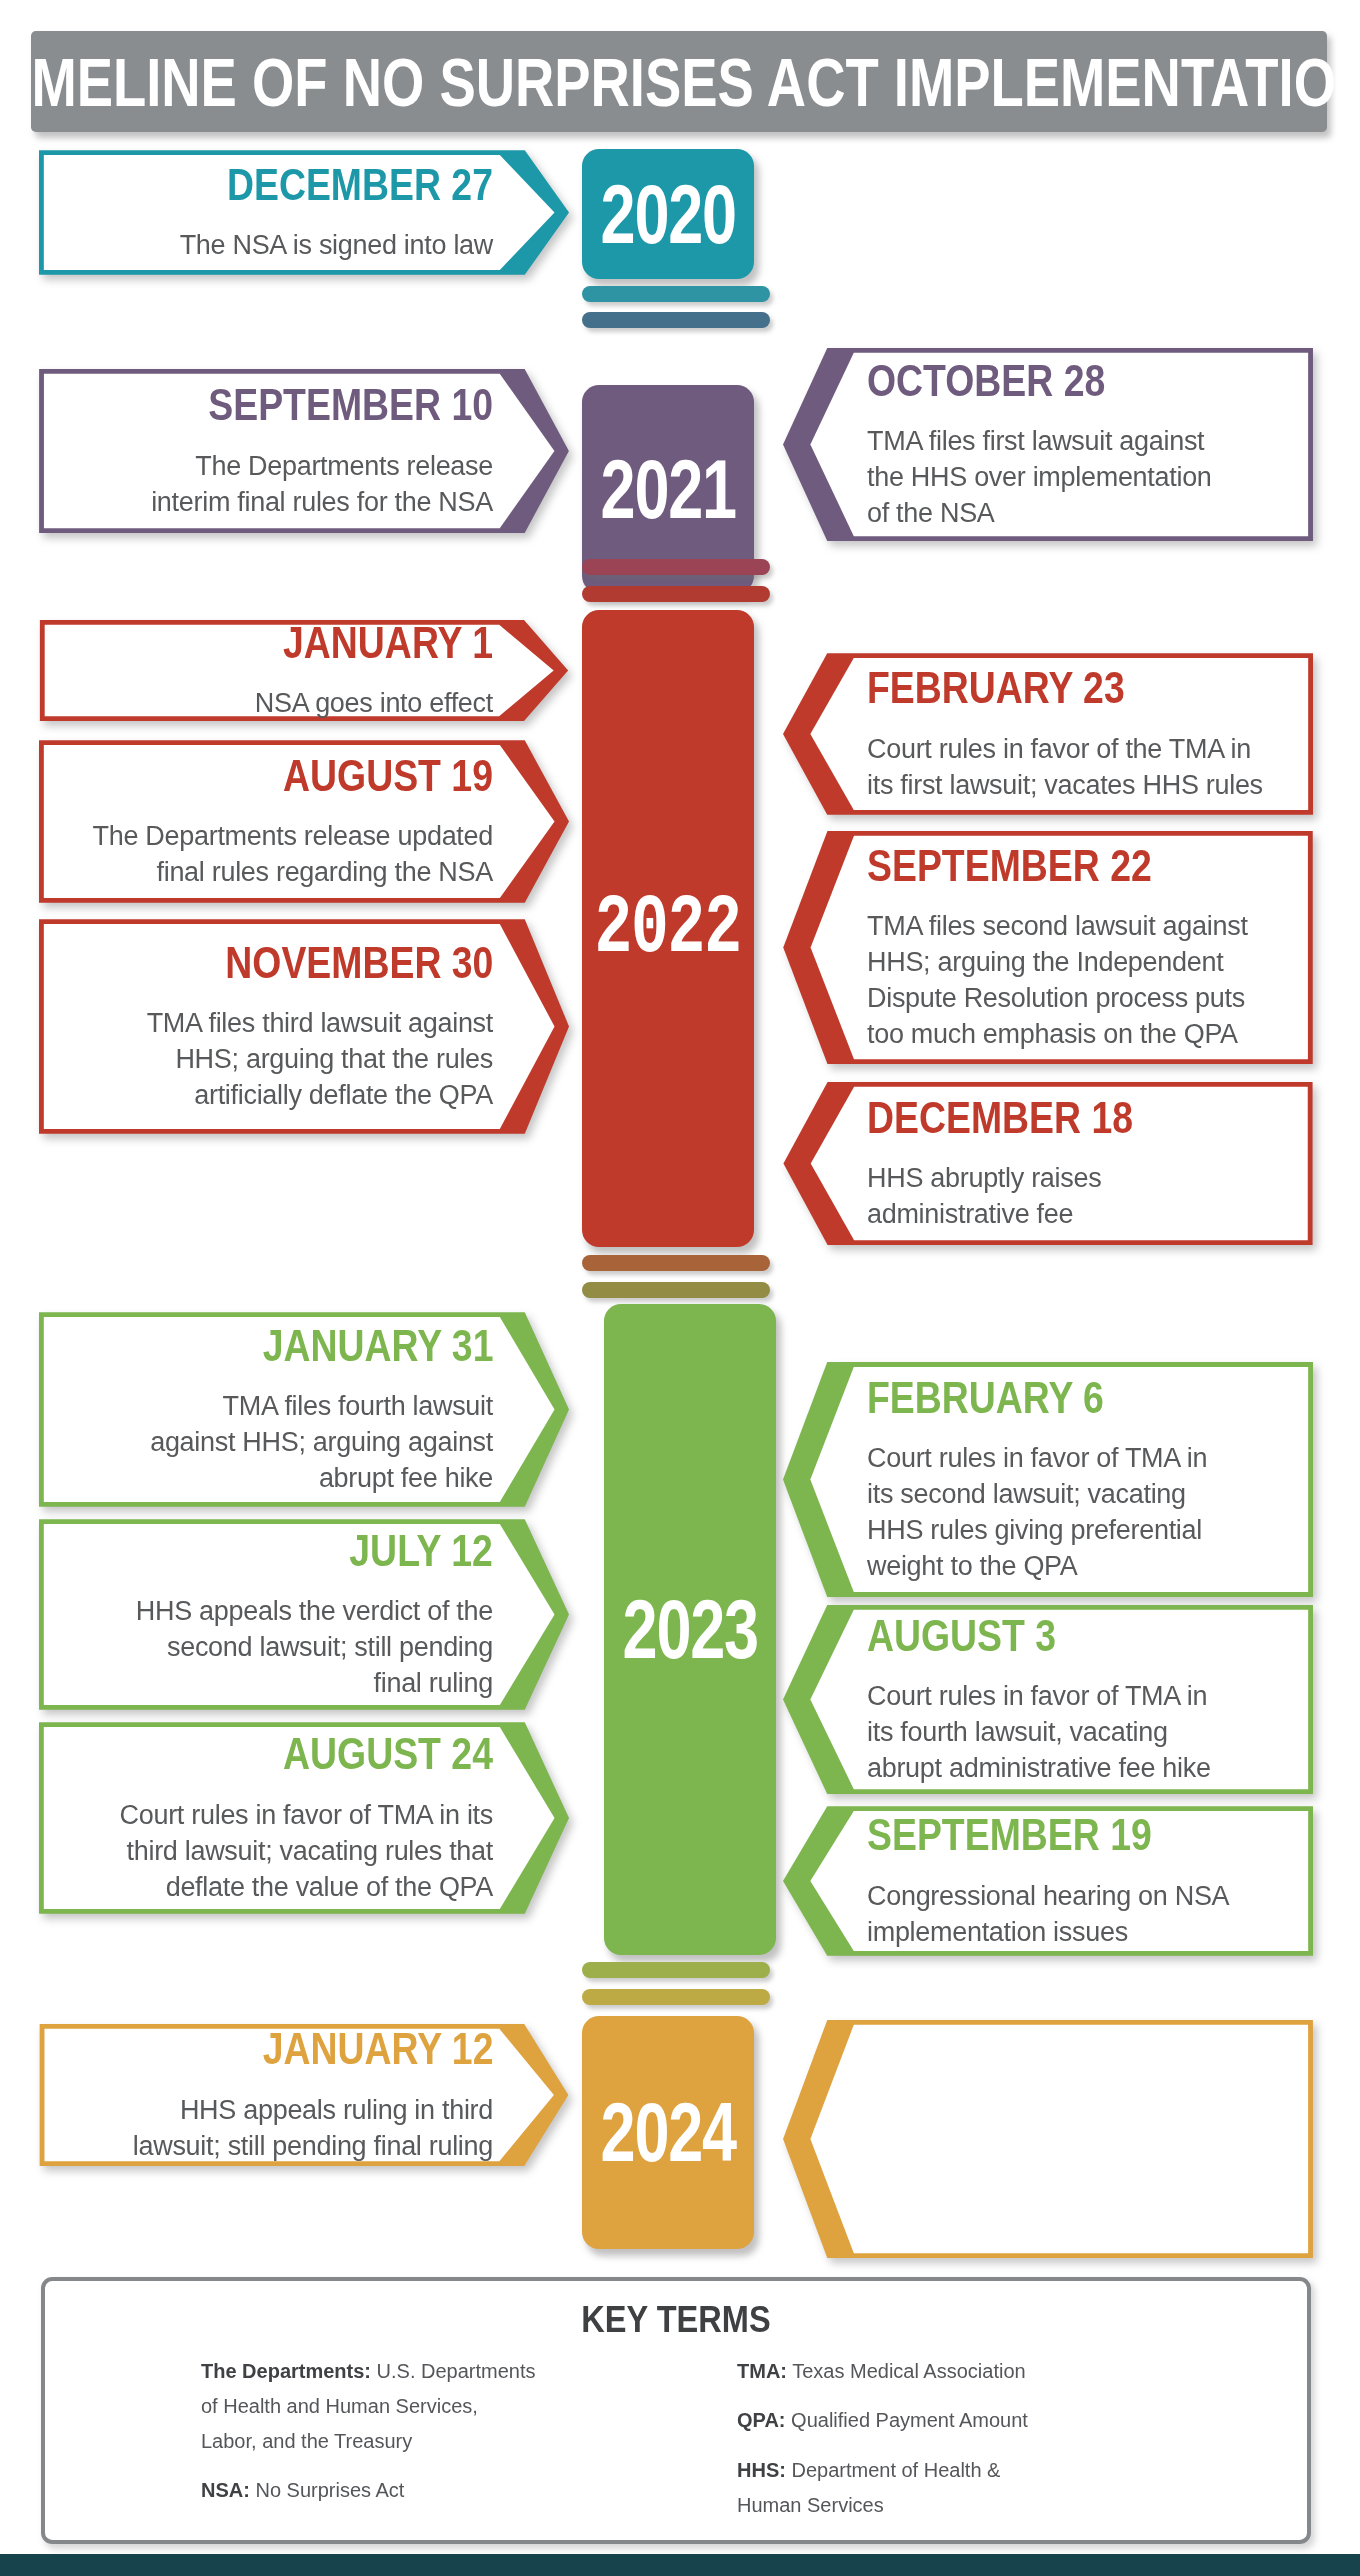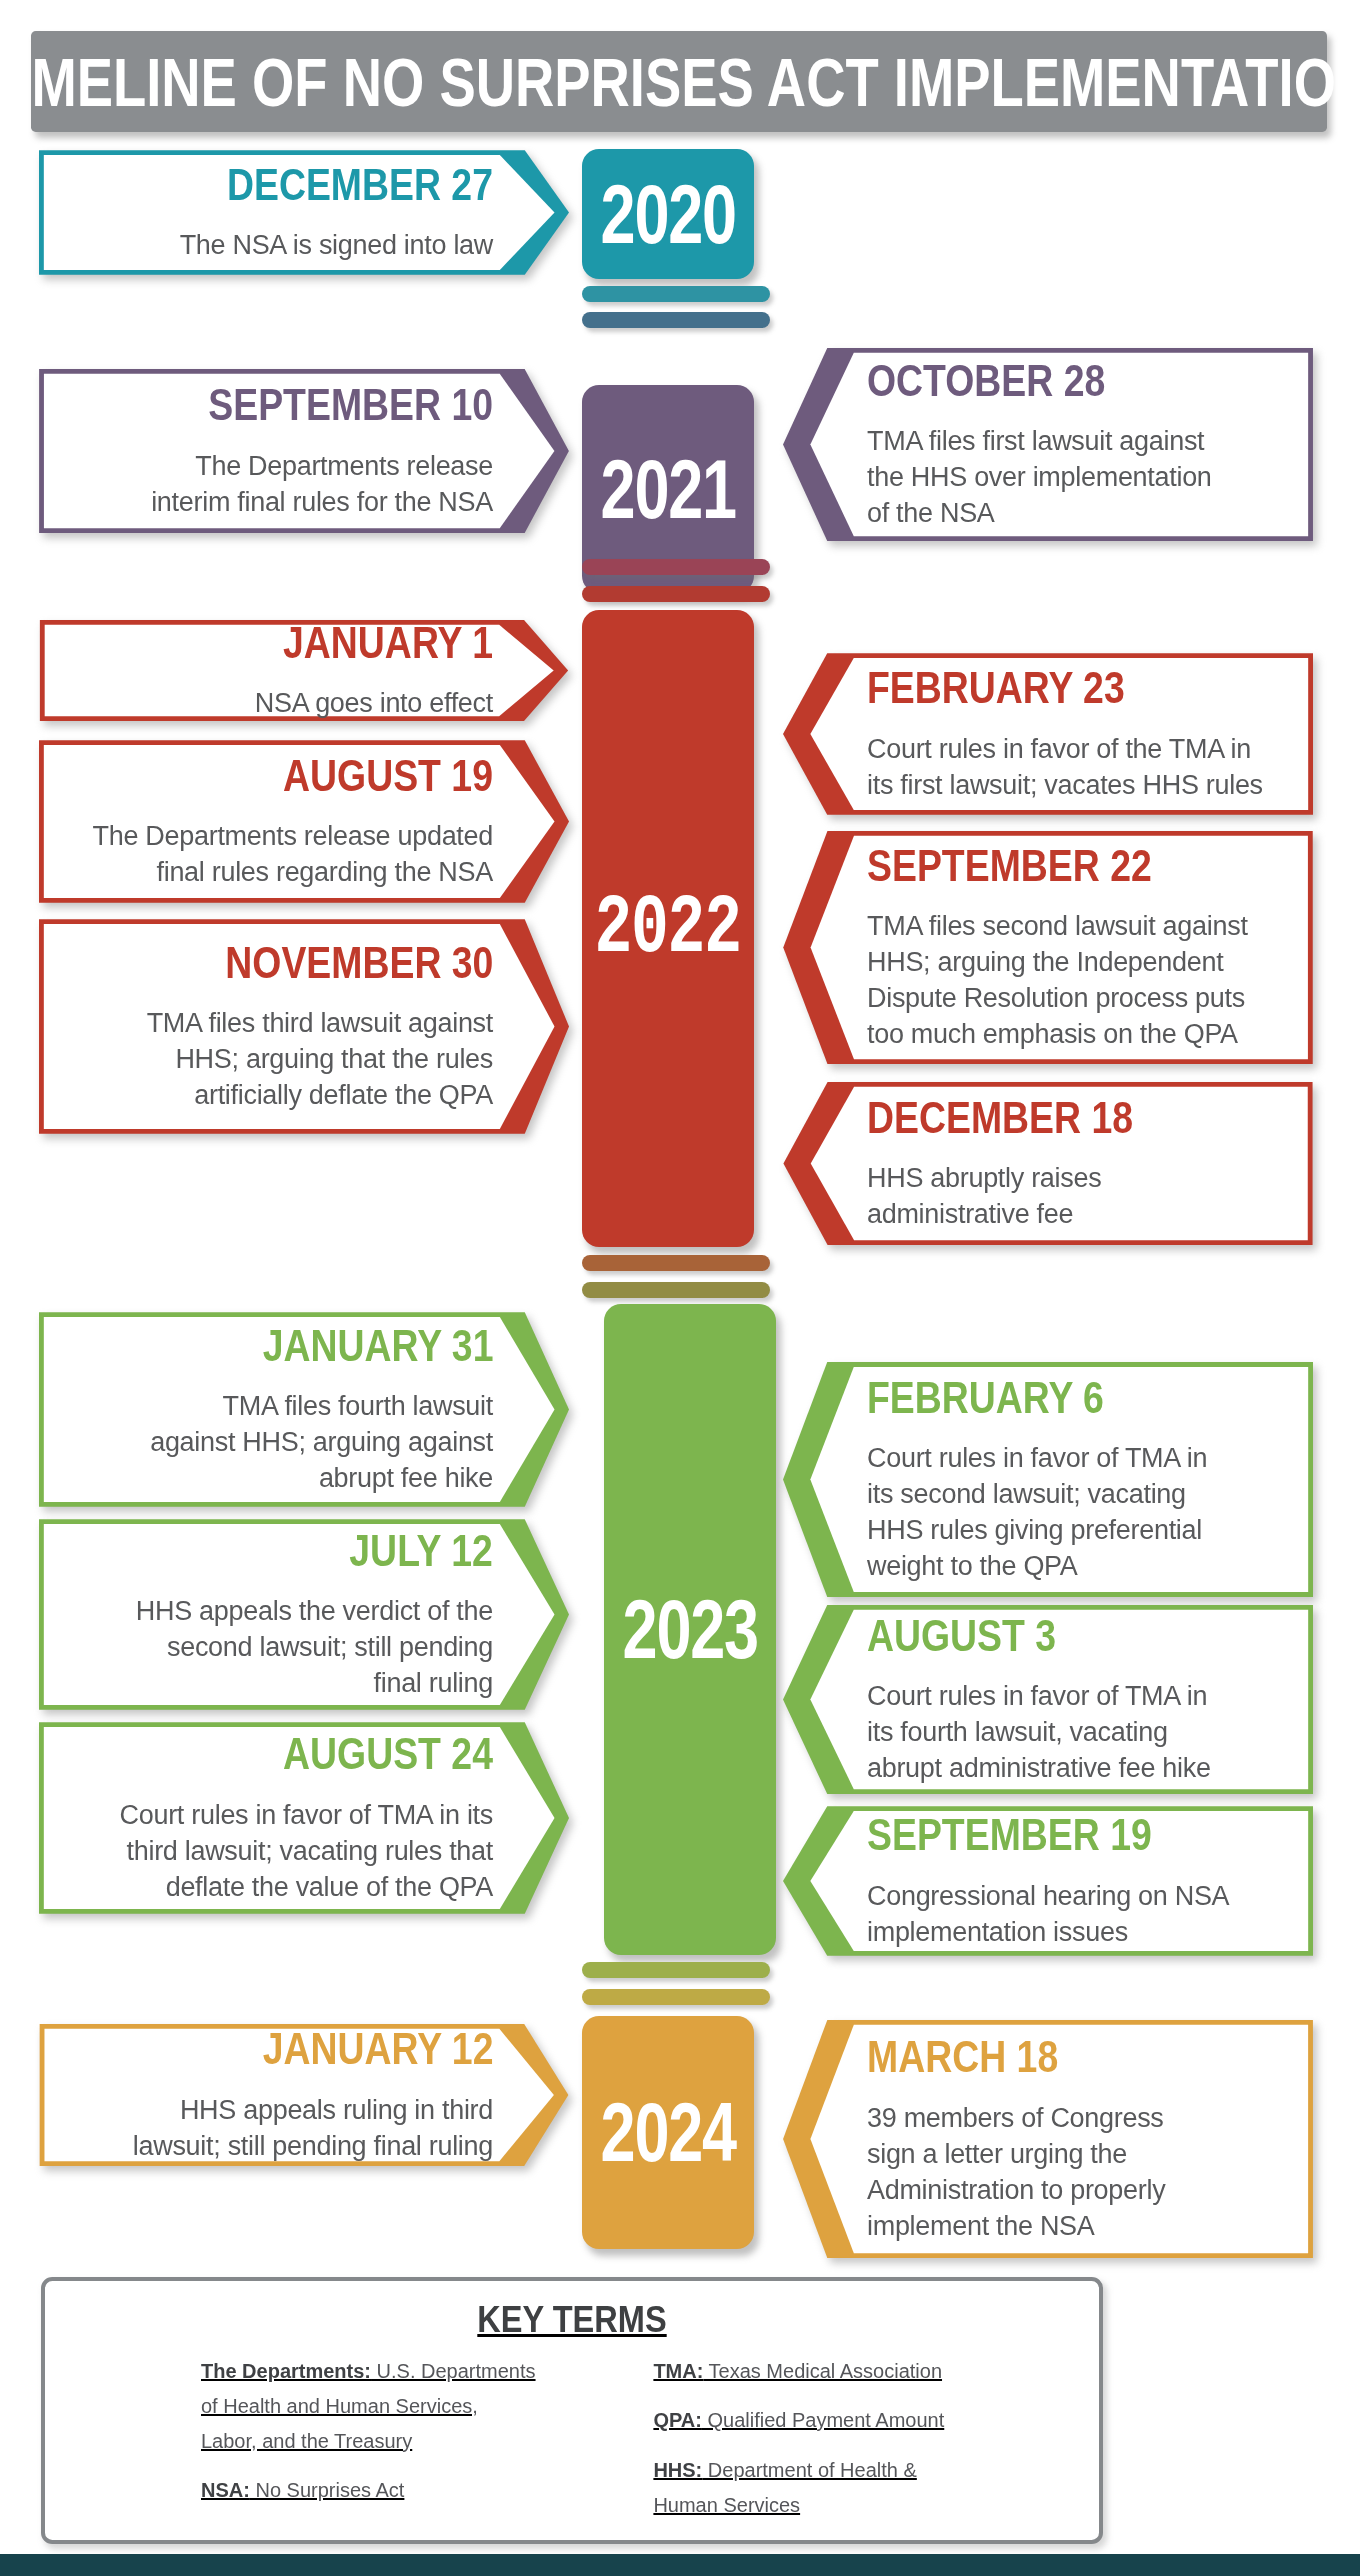--- a/index.html
+++ b/index.html
@@ -25,23 +25,23 @@
     filter:drop-shadow(4px 5.6px 4px rgba(110,110,110,.40));}
   .event-content{position:absolute;top:0;bottom:0;display:flex;flex-direction:column;
     justify-content:center;gap:19px;}
   .event-content.left{left:32px;right:76px;text-align:right;align-items:flex-end;}
   .event-content.right{left:84px;right:24px;text-align:left;align-items:flex-start;}
   .event-date{font-weight:bold;font-size:44px;line-height:1.05;white-space:nowrap;transform:scaleX(.85);}
   .event-content.left .event-date{transform-origin:right center;}
   .event-content.right .event-date{transform-origin:left center;}
   .event-text{font-size:27px;line-height:36px;color:#58595B;letter-spacing:-0.3px;white-space:pre-line;}
 
-  .key-box{position:absolute;left:41px;top:2277px;width:1062px;height:267px;background:#ffffff;
+  .key-box{position:absolute;left:41px;top:2277px;width:1270px;height:267px;background:#ffffff;
     border:4px solid #85888B;border-radius:11.3px;box-sizing:border-box;
-    box-shadow:3.2px 4.8px 6.4px rgba(140,140,140,.35);text-decoration:underline;}
+    box-shadow:3.2px 4.8px 6.4px rgba(140,140,140,.35);}
   .key-title{text-align:center;margin-top:17.7px;font-size:37px;font-weight:bold;color:#3E4042;
     transform:scaleX(.88);}
   .key-cols{display:flex;margin-top:13px;}
   .key-col{box-sizing:border-box;}
   .key-col.kleft{margin-left:156px;width:520px;}
   .key-col.kright{margin-left:16px;width:531px;}
   .key-entry{font-size:20px;line-height:35px;color:#55565A;white-space:pre-line;margin:0 0 14.5px 0;}
   .key-term{font-weight:bold;color:#3F4144;}
 
   .footer-bar{position:absolute;left:0;top:2554px;width:1360px;height:22px;background:#17434C;}
@@ -261,27 +261,20 @@
           <div class="event-date" style="color: rgb(222, 162, 63);">JANUARY 12</div>
           <div class="event-text">HHS appeals ruling in third
 lawsuit; still pending final ruling</div>
         </div>
       </div>
       <div class="event-box" style="left: 783px; top: 2020px; width: 530px; height: 238px;">
         <svg viewBox="0 0 659 296" class="event-svg">
           <polygon points="659,0 55,0 0,148 55,296 659,296" fill="#DEA23F"></polygon>
           <polygon points="653,6 88,6 34,148 88,290 653,290" fill="#ffffff"></polygon>
         </svg>
-        <div class="event-content right">
-          <div class="event-date" style="color: rgb(222, 162, 63);">MARCH 18</div>
-          <div class="event-text">39 members of Congress
-sign a letter urging the
-Administration to properly
-implement the NSA</div>
-        </div>
       </div>
     </div>
 
   <div class="key-box">
     <div class="key-title">KEY TERMS</div>
     <div class="key-cols">
       <div class="key-col kleft" id="key-col-left">
           <p class="key-entry"><span class="key-term">The Departments:</span> U.S. Departments
 of Health and Human Services,
 Labor, and the Treasury</p>

